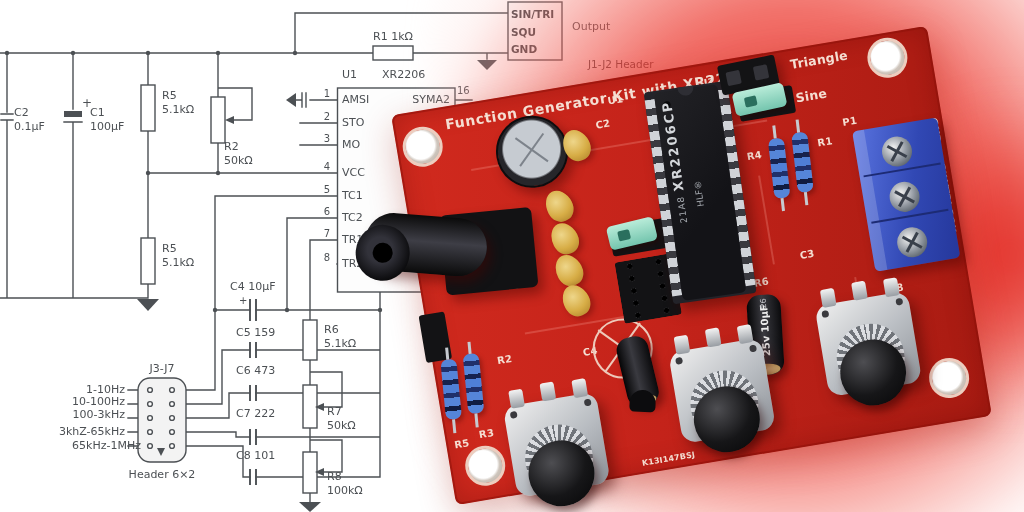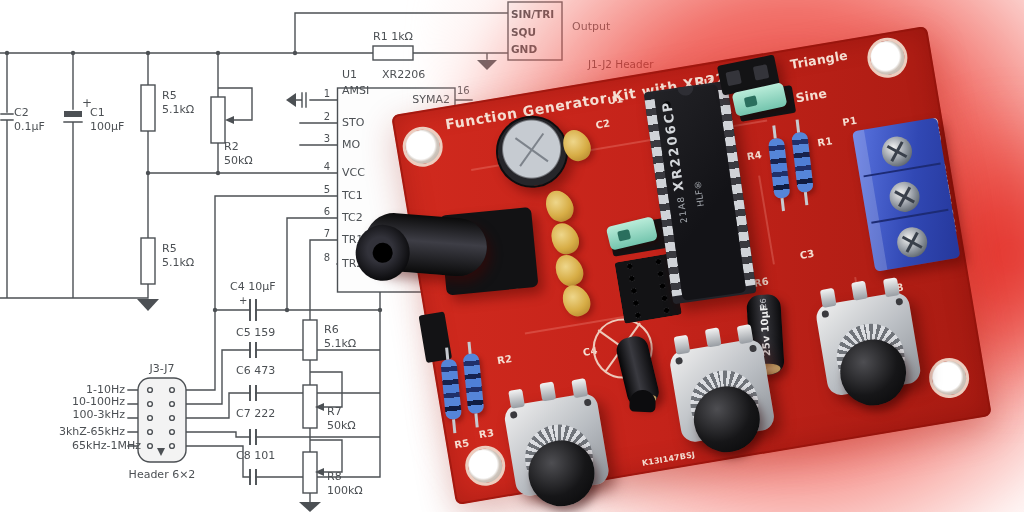--- a/index.html
+++ b/index.html
@@ -123,21 +123,21 @@
     <div class="l" style="left:162px;top:256px">5.1kΩ</div>
     <div class="l c" style="left:358px;top:30px;width:70px">R1 1kΩ</div>
     <div class="l" style="left:342px;top:68px">U1</div>
     <div class="l" style="left:382px;top:68px">XR2206</div>
     <div class="l s105 bb" style="left:511px;top:8px">SIN/TRI</div>
     <div class="l s105 bb" style="left:511px;top:26px">SQU</div>
     <div class="l s105 bb" style="left:511px;top:43px">GND</div>
     <div class="l" style="left:572px;top:20px">Output</div>
     <div class="l s105" style="left:588px;top:58px">J1-J2  Header</div>
 
-    <div class="l" style="left:342px;top:84px">AMSI</div>
+    <div class="l" style="left:342px;top:93px">AMSI</div>
     <div class="l" style="left:342px;top:116px">STO</div>
     <div class="l" style="left:342px;top:138px">MO</div>
     <div class="l" style="left:342px;top:166px">VCC</div>
     <div class="l" style="left:342px;top:189px">TC1</div>
     <div class="l" style="left:342px;top:211px">TC2</div>
     <div class="l" style="left:342px;top:233px">TR1</div>
     <div class="l" style="left:342px;top:257px">TR2</div>
     <div class="l s10 r" style="left:314px;top:88px;width:16px">1</div>
     <div class="l s10 r" style="left:314px;top:111px;width:16px">2</div>
     <div class="l s10 r" style="left:314px;top:133px;width:16px">3</div>

